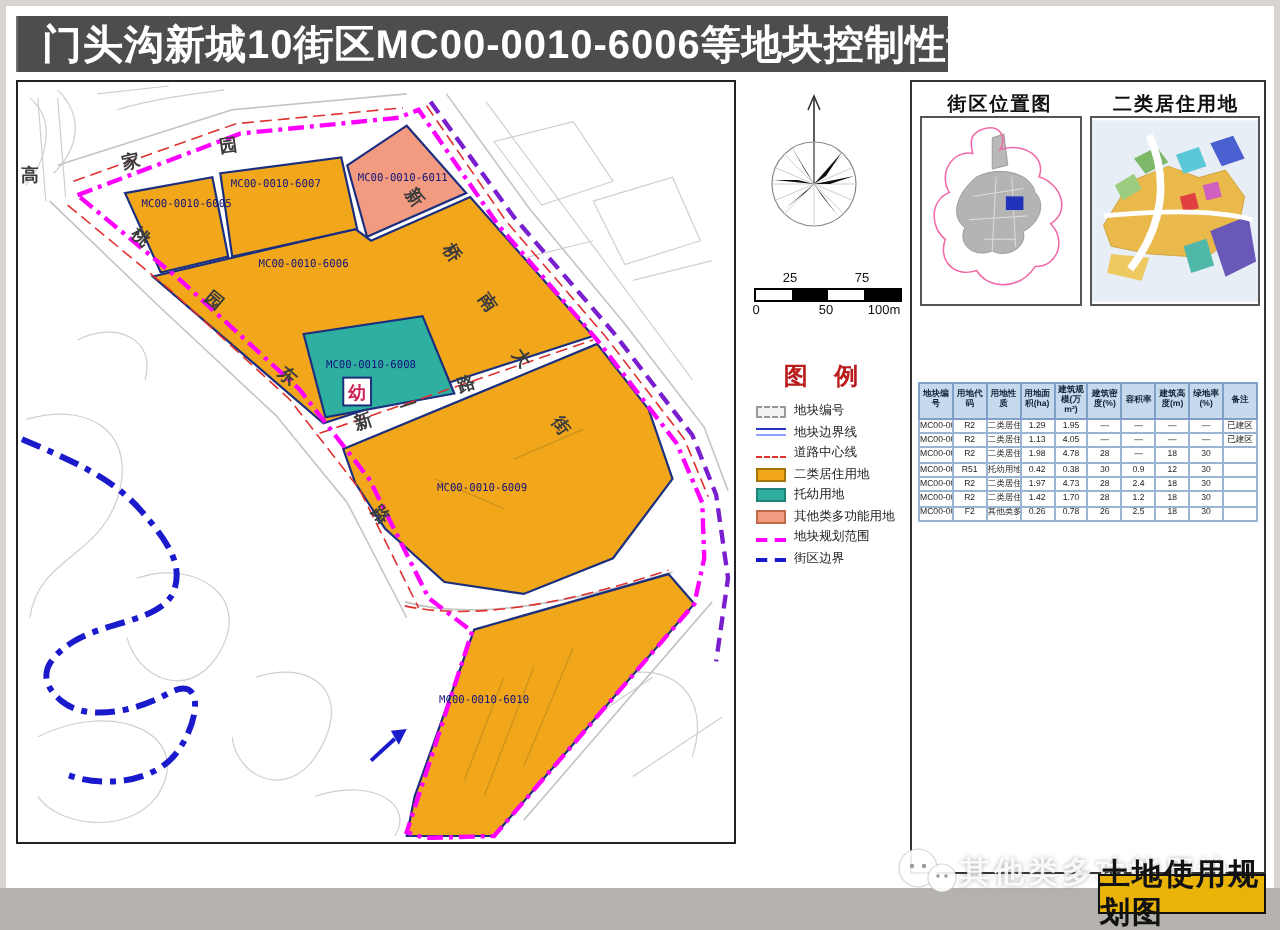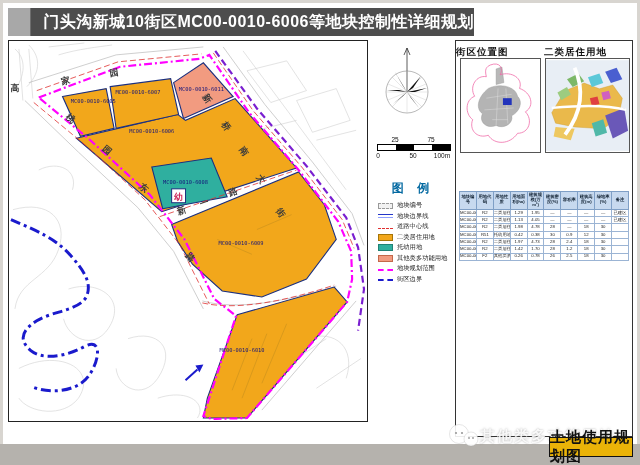--- a/index.html
+++ b/index.html
@@ -4,21 +4,21 @@
 <style>
   html,body{margin:0;padding:0}
   body{
     width:640px;height:465px;position:relative;overflow:hidden;
     background:#d8d5d0;font-family:"Liberation Sans",sans-serif;
   }
   .sheet{position:absolute;left:3px;top:3px;width:634px;height:441px;background:#ffffff;}
   
   .titlebar{position:absolute;left:8px;top:8px;width:466px;height:28px;background:#4d4d4d;display:flex;align-items:center;z-index:3;}
   .titlebar .corner{width:29px;height:28px;background:#a8a8a8;border-right:1px solid #6e6e6e;box-sizing:border-box;}
-  .titlebar .title{color:#ffffff;font-weight:bold;font-size:16px;margin-left:12px;letter-spacing:.5px;white-space:nowrap;}
+  .titlebar .title{color:#ffffff;font-weight:bold;font-size:20px;margin-left:12px;letter-spacing:.5px;white-space:nowrap;}
   
   .map-frame{position:absolute;left:8px;top:40px;width:360px;height:382px;border:1.5px solid #222;background:#fff;box-sizing:border-box;z-index:2;}
   .map-frame svg{display:block}
   .plot-res{fill:var(--residential);stroke:var(--plot-outline);stroke-width:1.1}
   .plot-kind{fill:var(--kindergarten);stroke:var(--plot-outline);stroke-width:1.1}
   .plot-multi{fill:var(--multifunction);stroke:var(--plot-outline);stroke-width:1.1}
   .contour{fill:none;stroke:#cfcfcf;stroke-width:.6}
   .roadedge{fill:none;stroke:#c3c3c3;stroke-width:.8}
   .centerline{fill:none;stroke:var(--road-centerline);stroke-width:.8;stroke-dasharray:6 3}
   .planline{fill:none;stroke:var(--planning-boundary);stroke-width:2.2;stroke-dasharray:8 3 2 3}
@@ -27,36 +27,36 @@
   .plot-label{font-family:"DejaVu Sans Mono",monospace;font-size:5.4px;fill:#14147a;text-anchor:middle}
   .road-char{font-size:9px;fill:#3c3c3c;font-weight:bold;text-anchor:middle}
   .bldg{stroke:#b5871f;stroke-width:.7;opacity:.6}
   
   .legend-col{position:absolute;left:372px;top:40px;width:82px;height:382px;z-index:2;}
   .compass{position:absolute;left:4px;top:4px;}
   .scalebar{position:absolute;left:4px;top:96px;width:74px;height:26px;font-size:6.5px;color:#111;}
   .scalebar .bar{position:absolute;left:1px;top:8px;width:72px;height:5px;border:1px solid #000;box-sizing:content-box;display:flex;}
   .scalebar .seg{width:18px;height:5px;}
   .scalebar .lab{position:absolute;transform:translateX(-50%);}
-  .legend-title{position:absolute;top:140px;left:0;width:100%;text-align:center;font-weight:bold;font-size:12px;letter-spacing:5px;color:#0369a1;}
+  .legend-title{position:absolute;top:140px;left:0;width:100%;text-align:center;font-weight:bold;font-size:12px;letter-spacing:5px;color:#b91c1c;}
   .legend-list{position:absolute;top:162px;left:6px;}
   .legend-item{display:flex;align-items:center;height:7px;margin-bottom:3.5px;}
   .lg-sym{width:15px;flex:0 0 15px;height:7px;box-sizing:border-box;margin-right:4px;}
   .sym-plotnum{height:6px;border:1px dashed #999;background:#f2f2f2;}
   .sym-boundary{height:4px;border-top:1.2px solid #2436c8;border-bottom:1.2px solid #8fa0ff;}
   .sym-centerline{height:0;border-top:1.5px dashed var(--road-centerline);margin-top:3px;}
   .sym-residential{background:var(--residential);border:.5px solid #a57508;}
   .sym-kindergarten{background:var(--kindergarten);border:.5px solid #1f8276;}
   .sym-multifunction{background:var(--multifunction);border:.5px solid #c4684a;}
   .sym-planning{height:0;border-top:2px dashed var(--planning-boundary);margin-top:3px;}
   .sym-district{height:0;border-top:2.5px dashed var(--district-boundary);margin-top:2.5px;}
   .lg-label{font-size:6.3px;color:#222;white-space:nowrap;}
   
   .panel{position:absolute;left:455px;top:40px;width:178px;height:397px;border:1px solid #333;box-sizing:border-box;background:#fff;z-index:2;}
-  .inset-title{position:absolute;top:5px;font-weight:bold;font-size:9.5px;color:#111;text-align:left;letter-spacing:1px;}
+  .inset-title{position:absolute;top:5px;font-weight:bold;font-size:9.5px;color:#111;text-align:center;letter-spacing:1px;}
   .it1{left:0;width:88px;} .it2{left:88px;width:88px;}
   .inset-box{position:absolute;top:17px;height:95px;border:1px solid #555;box-sizing:border-box;background:#fff;}
   .ib1{left:4px;width:81px;} .ib2{left:89px;width:85px;}
   .table-title{position:absolute;top:133px;left:0;width:100%;text-align:center;font-weight:bold;font-size:9.5px;color:#111;letter-spacing:1px;}
   table.idx{position:absolute;left:3px;top:150px;width:170px;border-collapse:collapse;table-layout:fixed;}
   table.idx th{background:#c7d9ef;border:.5px solid #7f9fc6;font-size:4.3px;font-weight:bold;color:#123;padding:1px 0;line-height:1.15;}
   table.idx td{border:.5px solid #9bb4d4;font-size:4.3px;color:#222;text-align:center;padding:.8px 0;line-height:1.1;white-space:nowrap;overflow:hidden;}
   
   .gray-band{position:absolute;left:0;top:444px;width:640px;height:21px;background:#b5b2ad;z-index:1;}
   .watermark{position:absolute;left:448px;top:422px;width:190px;height:28px;z-index:6;display:flex;align-items:center;}

